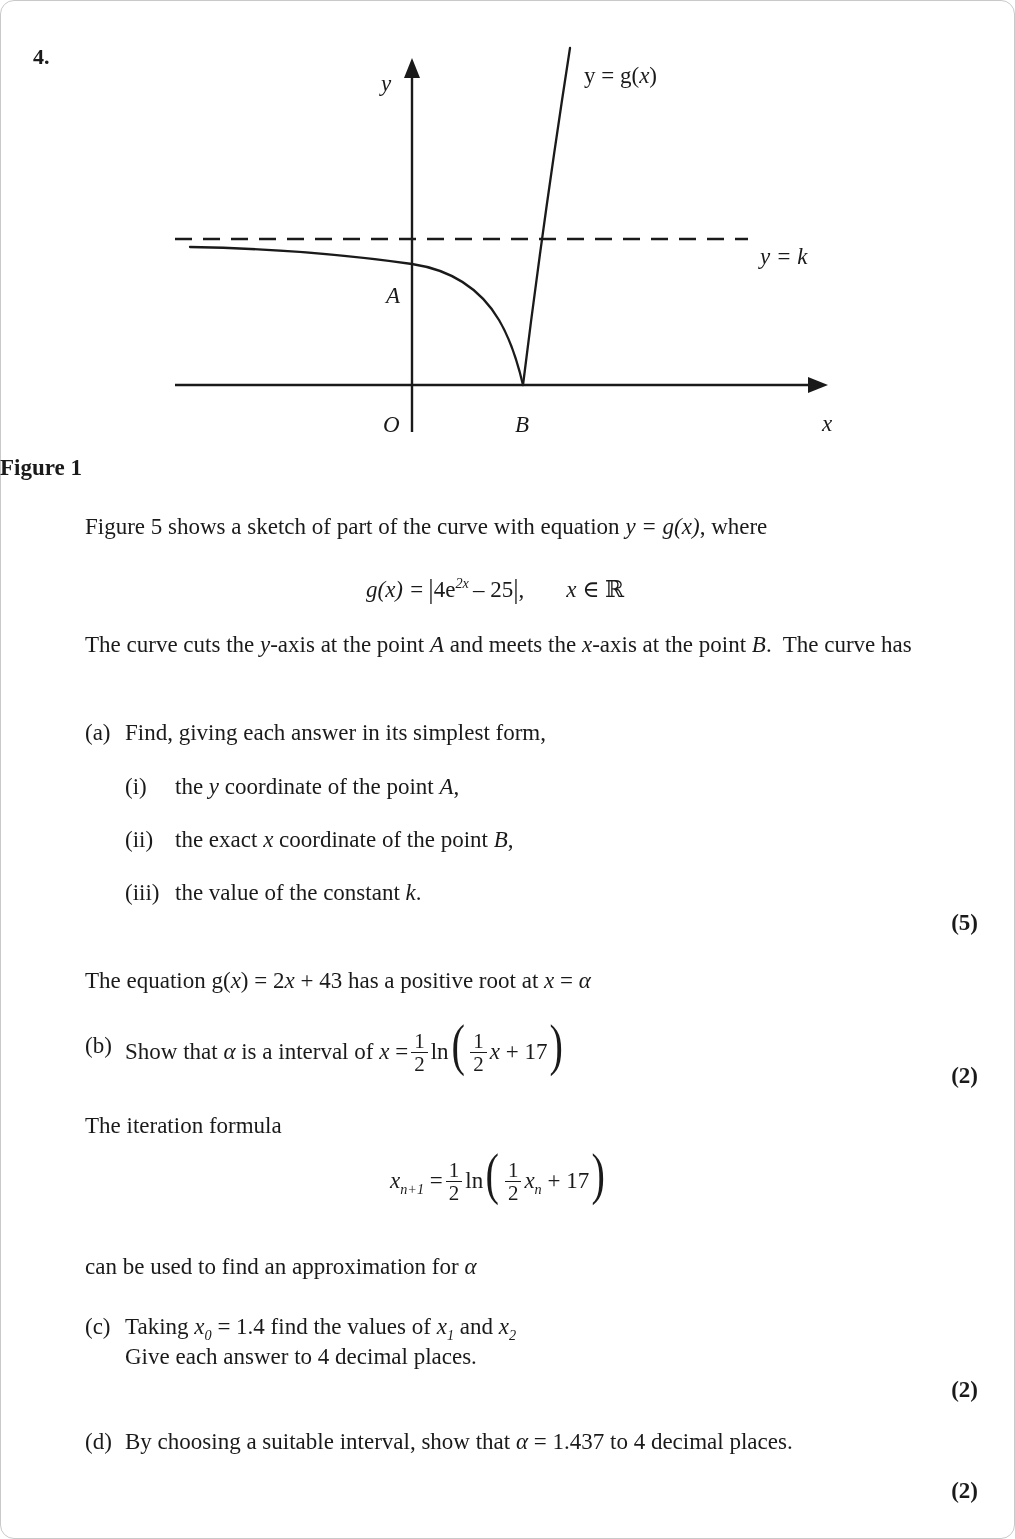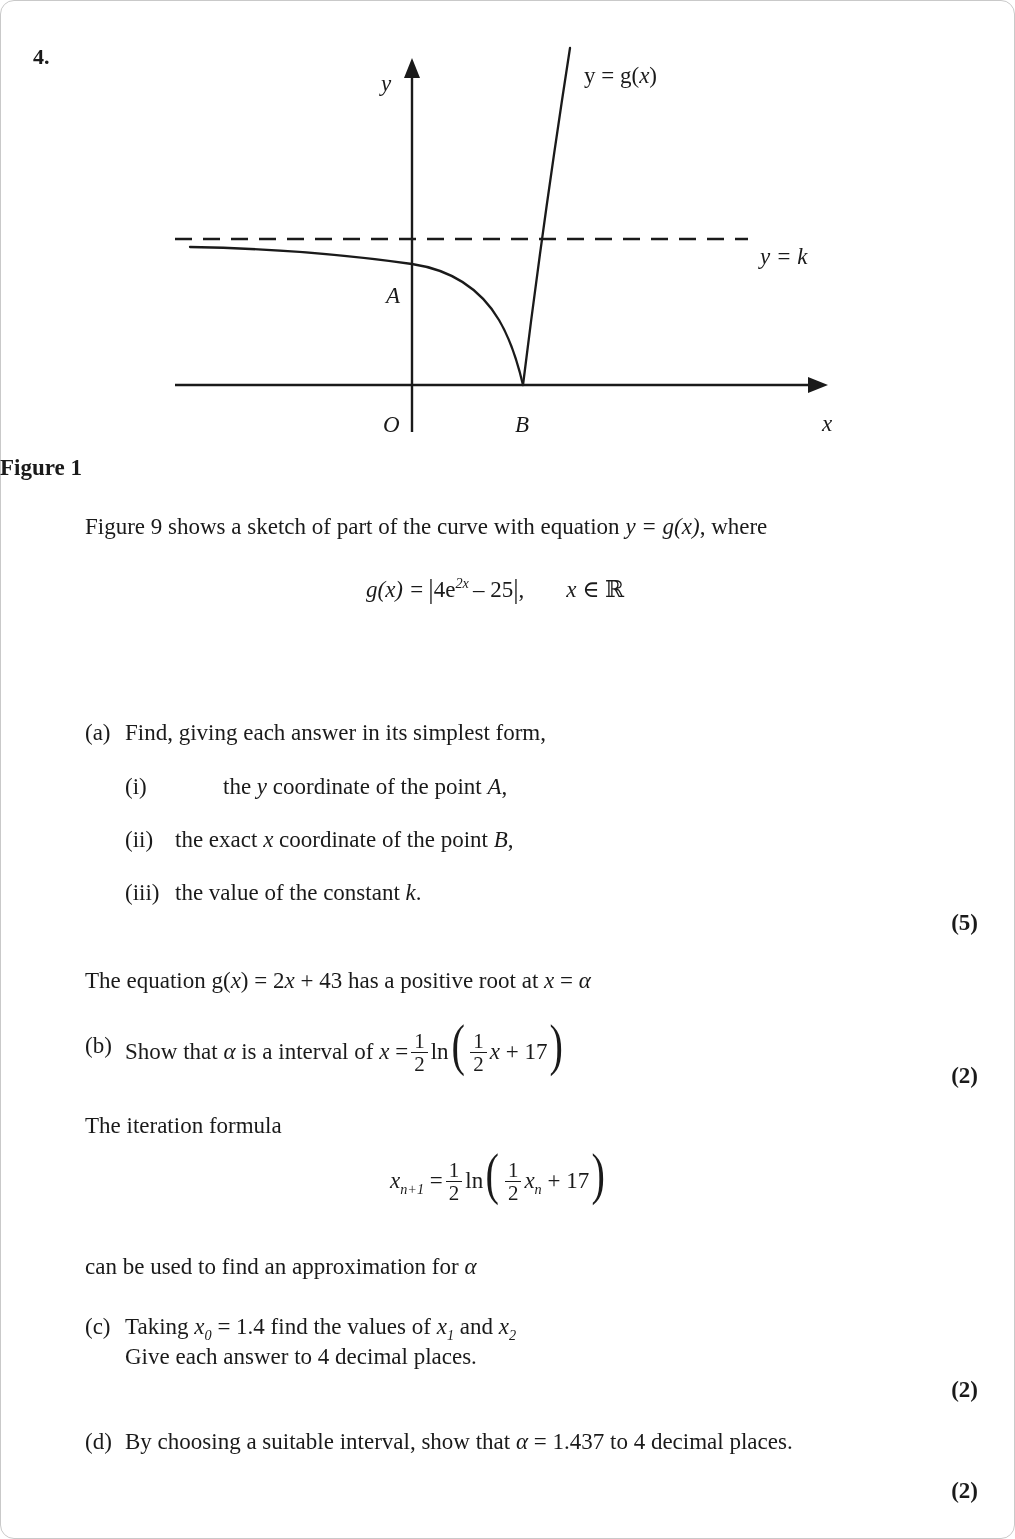--- a/index.html
+++ b/index.html
@@ -169,37 +169,38 @@
   <span class="fig-label" id="label-B">B</span>
 
   <span class="fig-label" id="label-ygx"><span>y = g(</span><i>x</i><span>)</span></span>
 
   <span class="fig-label" id="label-yk"><span>y = </span><i>k</i></span>
 </div>
 
 <div id="figure-caption">Figure 1</div>
 
 <div class="para" style="left:85px; top:512px; width:880px;">
-  <span>Figure 9 shows a sketch of part of the curve with equation </span><i>y = g(x)</i><span>, where</span>
+  <span>Figure 5 shows a sketch of part of the curve with equation </span><i>y = g(x)</i><span>, where</span>
 </div>
 
 <div class="display-eq" style="left:366px; top:573px;">
   <span class="it">g(x) =</span><span class="bars" style="margin-left:4px;font-size:27px;position:relative;top:1px;">|</span><span class="up">4e</span><sup class="sm">2x</sup><span class="up" style="margin-left:4px;">– 25</span><span class="bars" style="font-size:27px;position:relative;top:1px;">|</span><span>,</span><span style="display:inline-block;width:42px;"></span><span class="it" style="font-style:normal;"><i>x</i> ∈ ℝ</span>
 </div>
 
 <div class="para" style="left:85px; top:630px; width:910px;">
+  <div>The curve cuts the <i>y</i>-axis at the point <i>A</i> and meets the <i>x</i>-axis at the point <i>B</i>.&nbsp; The curve has</div>
 </div>
 
 <div class="para" style="left:85px; top:718px;">
   <span>(a)</span>
 </div>
 <div class="para" style="left:125px; top:718px;">Find, giving each answer in its simplest form,</div>
 
 <div class="roman" style="left:125px; top:772px;">(i)</div>
-<div class="roman" style="left:175px; top:772px;margin-left:48px;">
+<div class="roman" style="left:175px; top:772px;">
   <span>the </span><i>y</i><span> coordinate of the point </span><i>A</i><span>,</span>
 </div>
 
 <div class="roman" style="left:125px; top:825px;">(ii)</div>
 <div class="roman" style="left:175px; top:825px;">
   <span>the exact </span><i>x</i><span> coordinate of the point </span><i>B</i><span>,</span>
 </div>
 
 <div class="roman" style="left:125px; top:878px;">(iii)</div>
 <div class="roman" style="left:175px; top:878px;">

